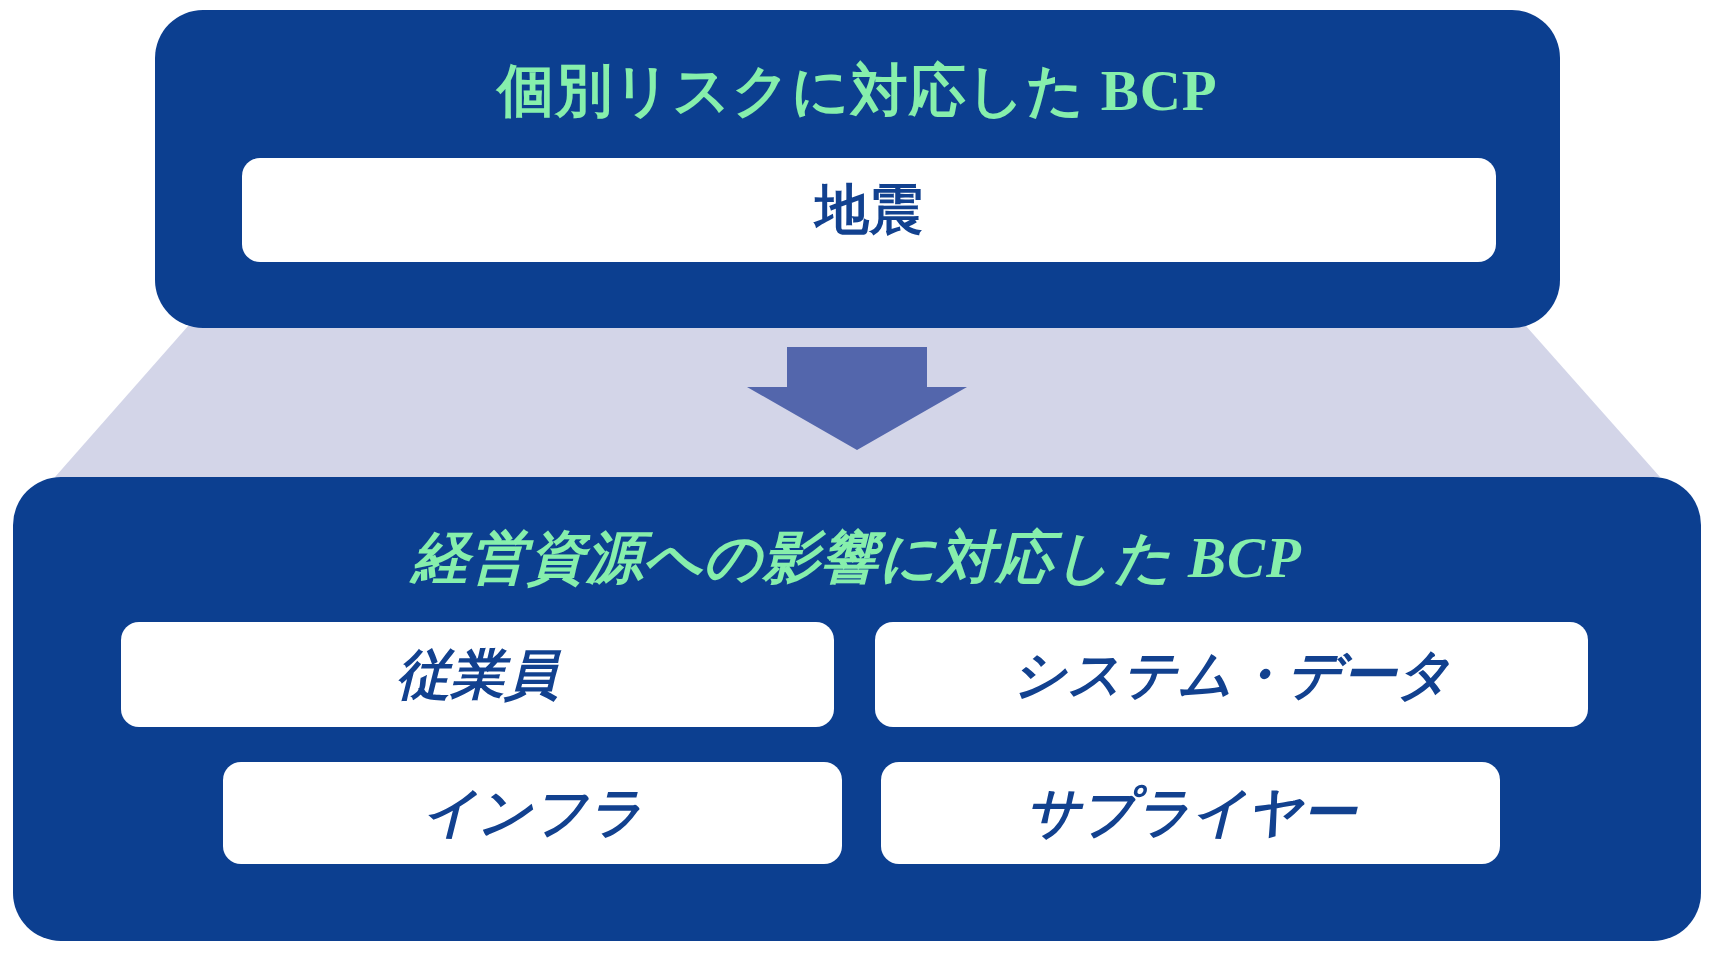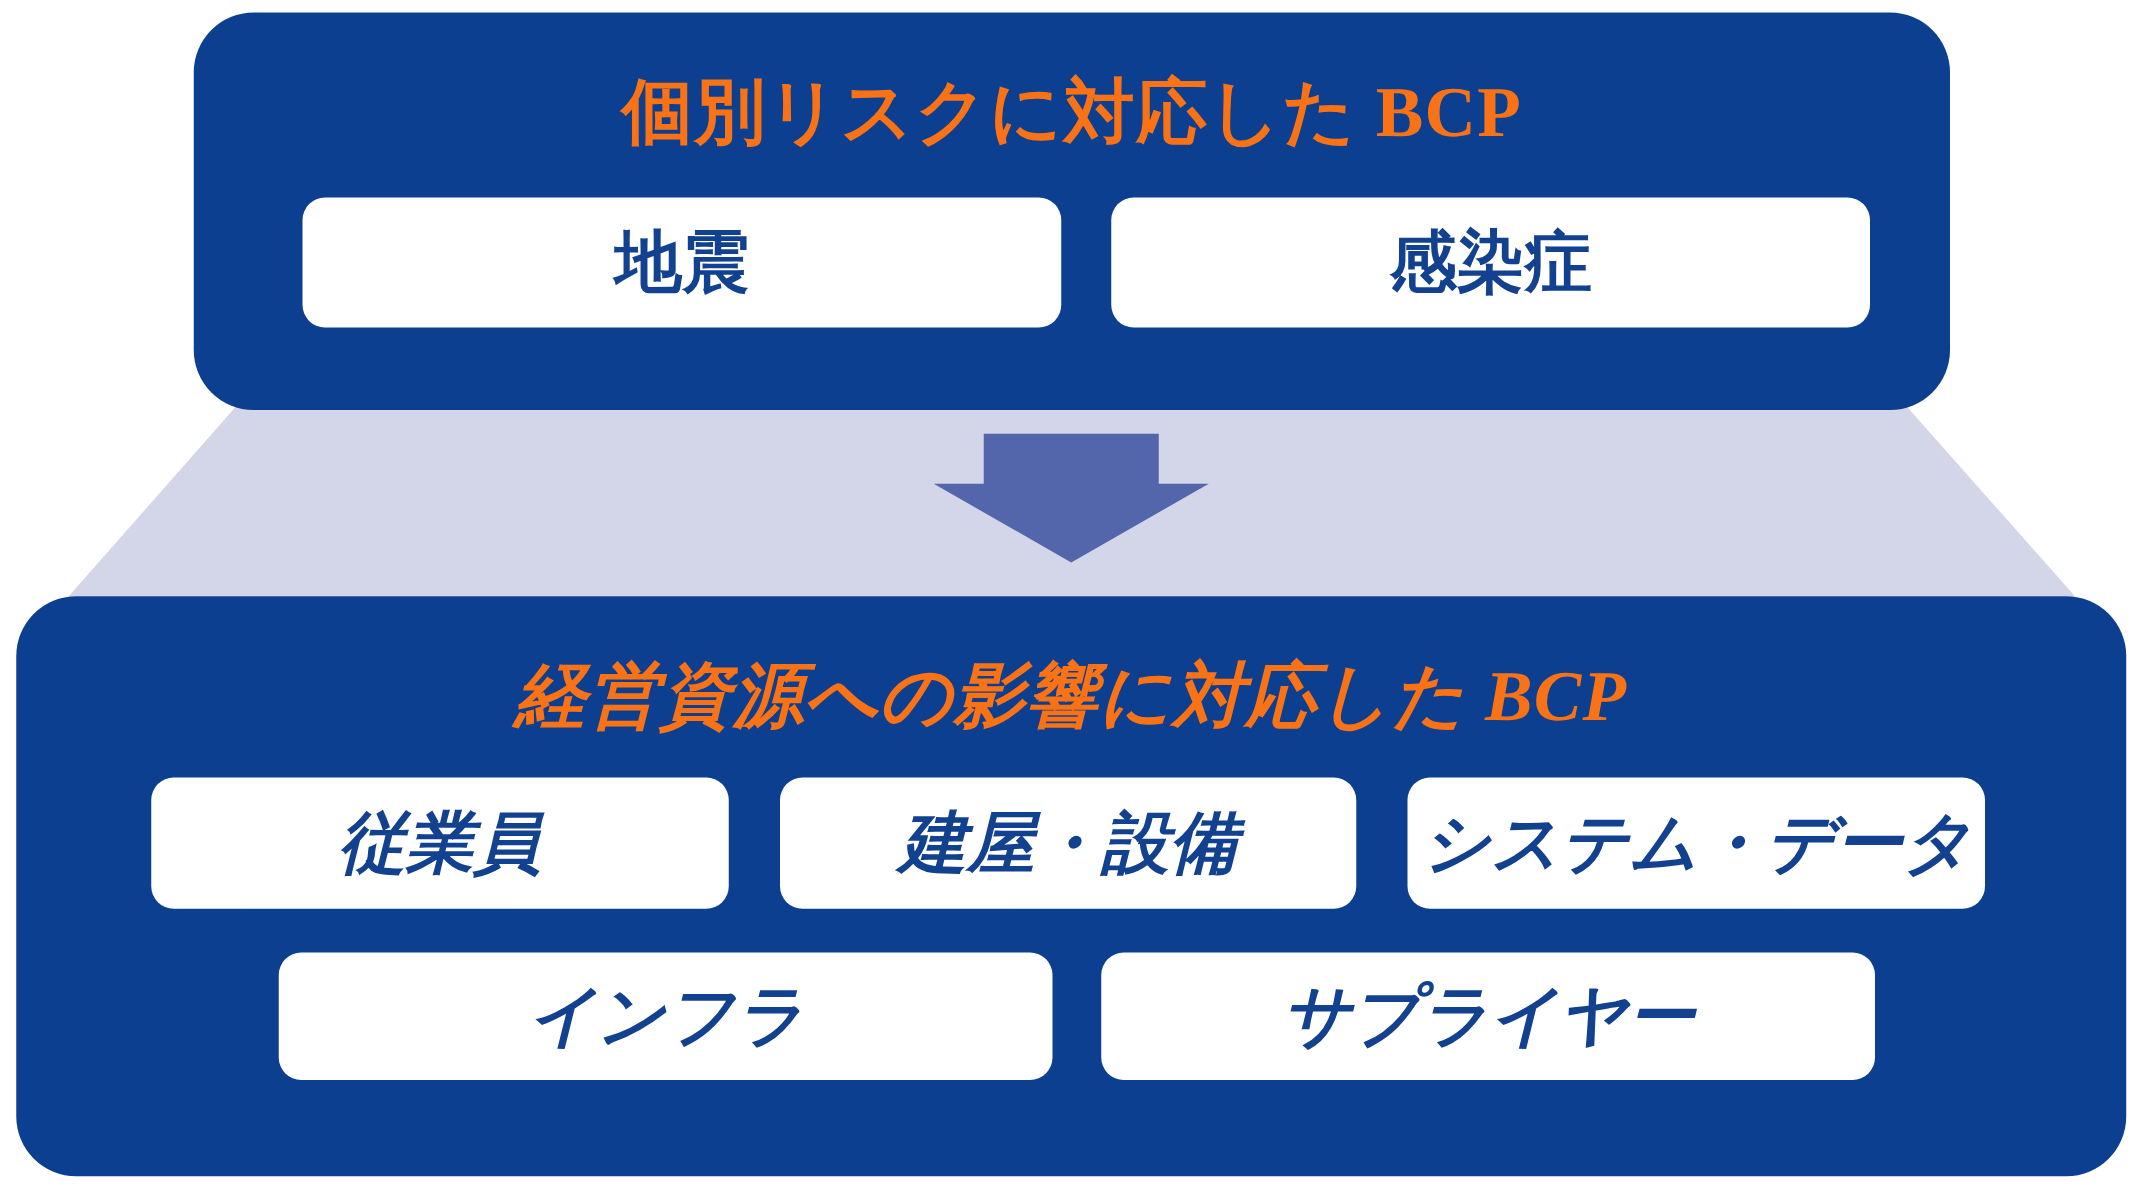--- a/index.html
+++ b/index.html
@@ -41,21 +41,21 @@
     width: 1688px;
     height: 464px;
     font-style: italic;
   }
   .panel-title {
     position: absolute;
     top: 50px;
     left: 0;
     width: 100%;
     text-align: center;
-    color: #f97316;
+    color: #86efac;
     font-size: 57px;
     font-weight: 600;
     line-height: 1.1;
     letter-spacing: 1px;
     white-space: nowrap;
   }
   .chip-row {
     position: absolute;
     display: flex;
   }
@@ -102,29 +102,27 @@
 
   <svg class="connector-svg" viewBox="0 0 1714 954">
     <polygon points="211,300 1503,300 1660,477 55,477" fill="#D3D5E8"></polygon>
     <polygon points="787,347 927,347 927,387 967,387 857,450 747,387 787,387" fill="#5366AC"></polygon>
   </svg>
 
   <section class="panel panel-top">
     <div class="panel-title">個別リスクに対応した BCP</div>
     <div class="chip-row row-top-items">
       <div class="chip">地震</div>
-      <div class="chip">感染症</div>
     </div>
   </section>
 
   <section class="panel panel-bottom">
     <div class="panel-title">経営資源への影響に対応した BCP</div>
     <div class="chip-row row-resources-1">
       <div class="chip">従業員</div>
-      <div class="chip">建屋・設備</div>
       <div class="chip">システム・データ</div>
     </div>
     <div class="chip-row row-resources-2">
       <div class="chip">インフラ</div>
       <div class="chip">サプライヤー</div>
     </div>
   </section>
 
 </div>
 

